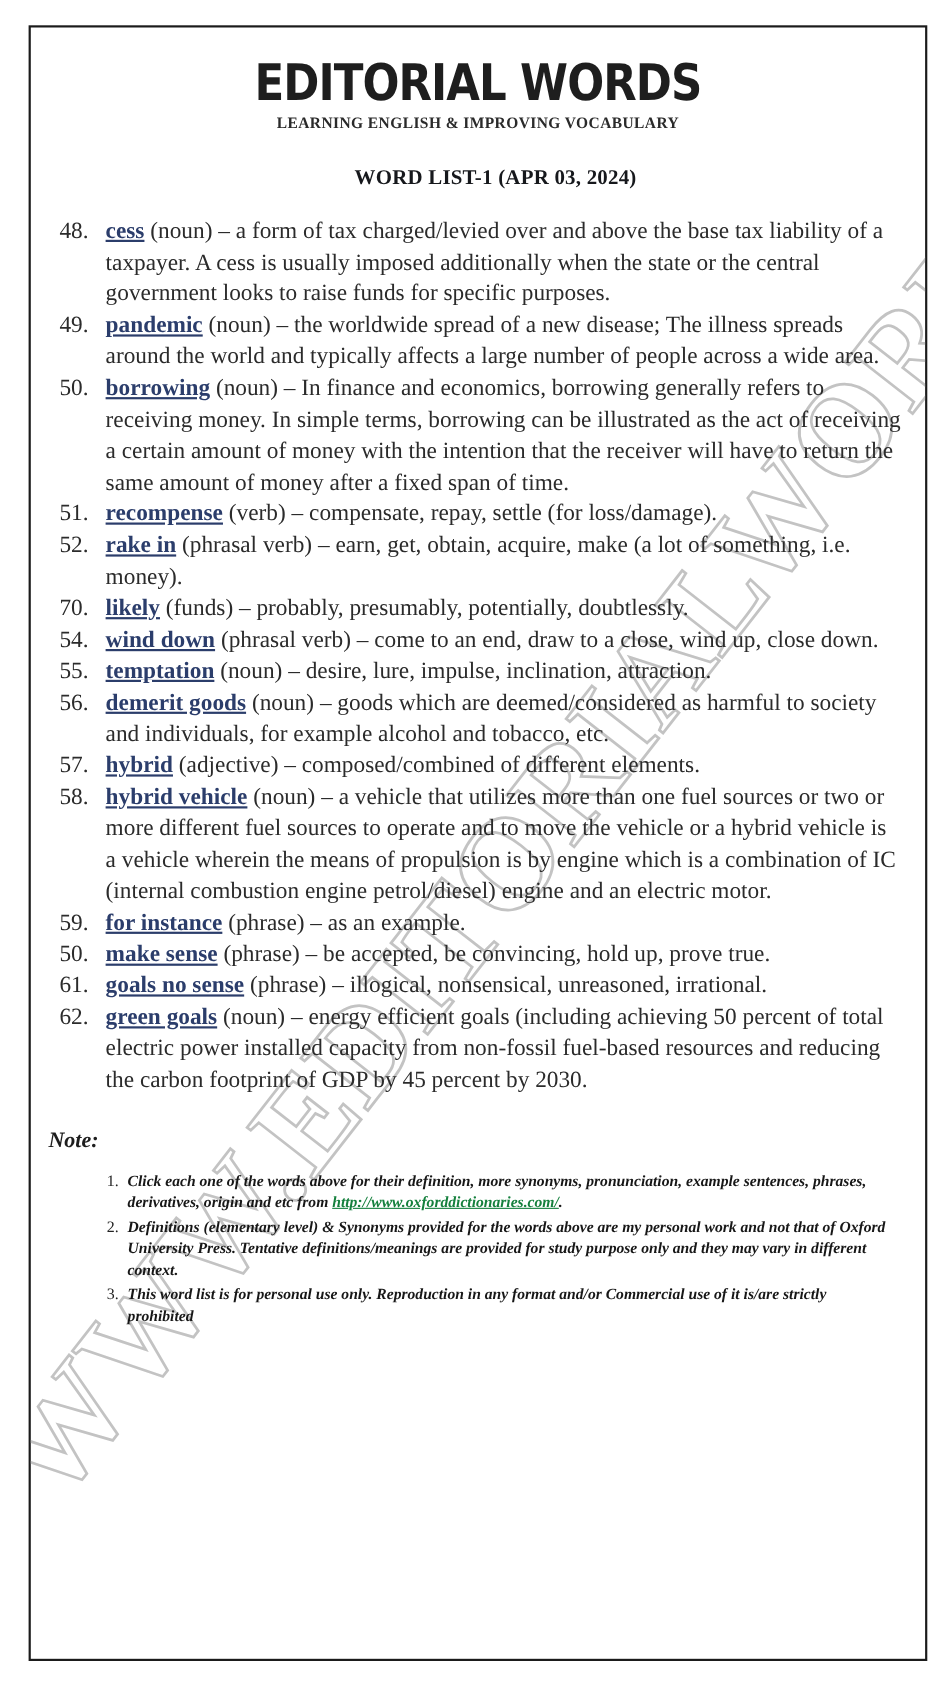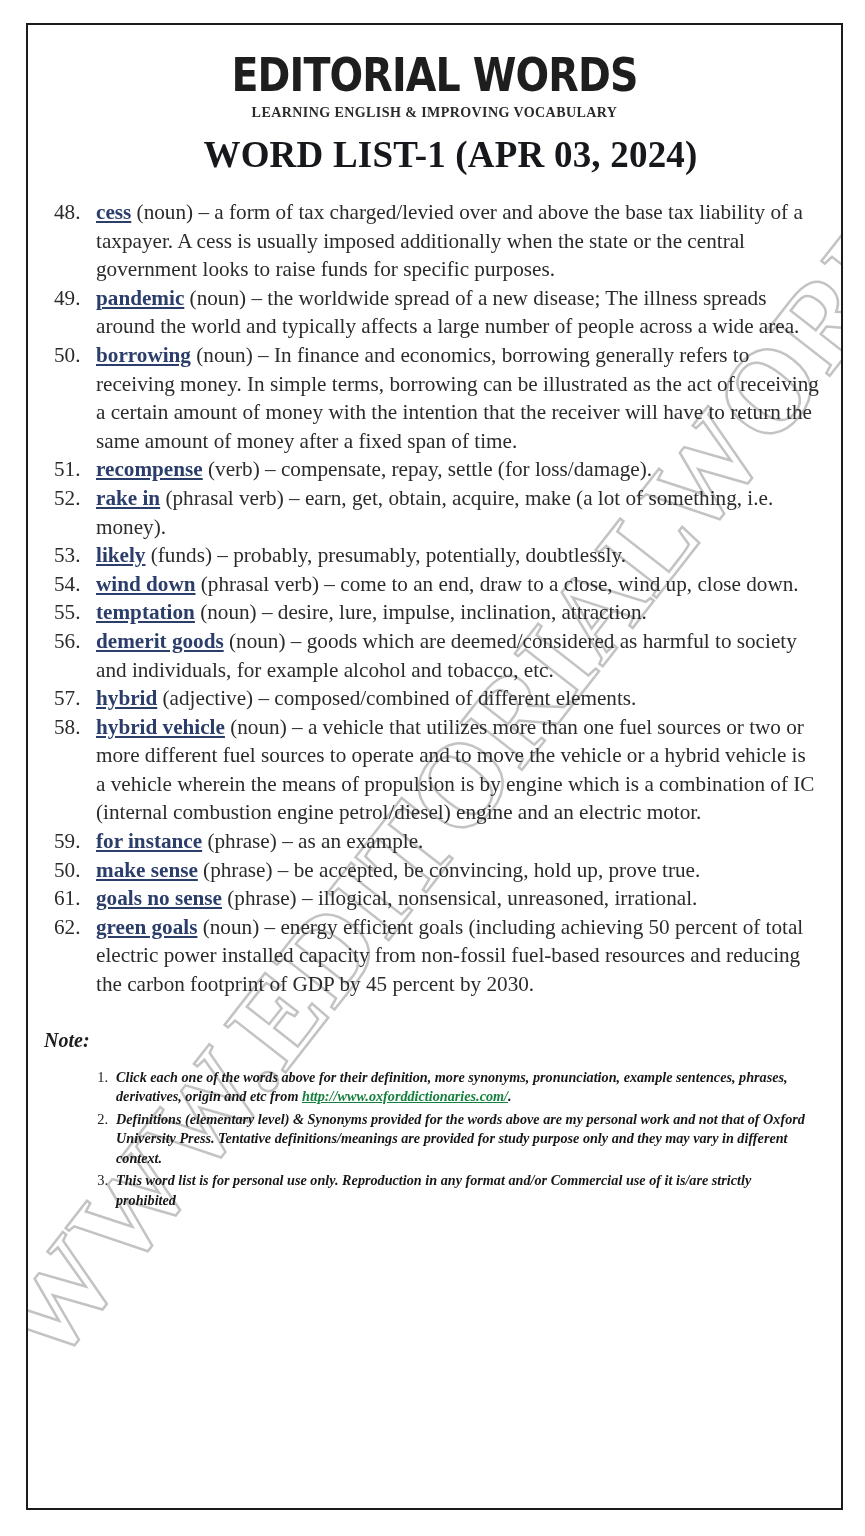--- a/index.html
+++ b/index.html
@@ -81,23 +81,23 @@
     letter-spacing: 0.4px;
     color: #2a2a2a;
     margin-top: 5px;
     transform: scaleX(0.97);
     white-space: nowrap;
   }
   .list-title {
     text-align: center;
     font-family: "Liberation Serif", serif;
     font-weight: 700;
-    font-size: 37px;
+    font-size: 19px;
     color: #16181c;
-    margin-top: 12px;
+    margin-top: 30px;
     letter-spacing: 0.2px;
     padding-left: 32px;
   }
 
   
   ol.wordlist {
     margin: 22px 0 0 0;
     padding: 0 22px 0 68px;
     list-style: none;
     counter-reset: none;
@@ -184,21 +184,21 @@
     </div>
 
     <div class="list-title">WORD LIST-1 (APR 03, 2024)</div>
 
     <ol class="wordlist" id="wordlist">
         <li><span class="num">48.</span><span class="term">cess</span> <span class="def">(noun)</span> <span class="def">– a form of tax charged/levied over and above the base tax liability of a taxpayer. A cess is usually imposed additionally when the state or the central government looks to raise funds for specific purposes.</span></li>
         <li><span class="num">49.</span><span class="term">pandemic</span> <span class="def">(noun)</span> <span class="def">– the worldwide spread of a new disease; The illness spreads around the world and typically affects a large number of people across a wide area.</span></li>
         <li><span class="num">50.</span><span class="term">borrowing</span> <span class="def">(noun)</span> <span class="def">– In finance and economics, borrowing generally refers to receiving money. In simple terms, borrowing can be illustrated as the act of receiving a certain amount of money with the intention that the receiver will have to return the same amount of money after a fixed span of time.</span></li>
         <li><span class="num">51.</span><span class="term">recompense</span> <span class="def">(verb)</span> <span class="def">– compensate, repay, settle (for loss/damage).</span></li>
         <li><span class="num">52.</span><span class="term">rake in</span> <span class="def">(phrasal verb)</span> <span class="def">– earn, get, obtain, acquire, make (a lot of something, i.e. money).</span></li>
-        <li><span class="num">53.</span><span class="term">likely</span> <span class="def">(funds)</span> <span class="def">– probably, presumably, potentially, doubtlessly.</span></li>
+        <li><span class="num">70.</span><span class="term">likely</span> <span class="def">(funds)</span> <span class="def">– probably, presumably, potentially, doubtlessly.</span></li>
         <li><span class="num">54.</span><span class="term">wind down</span> <span class="def">(phrasal verb)</span> <span class="def">– come to an end, draw to a close, wind up, close down.</span></li>
         <li><span class="num">55.</span><span class="term">temptation</span> <span class="def">(noun)</span> <span class="def">– desire, lure, impulse, inclination, attraction.</span></li>
         <li><span class="num">56.</span><span class="term">demerit goods</span> <span class="def">(noun)</span> <span class="def">– goods which are deemed/considered as harmful to society and individuals, for example alcohol and tobacco, etc.</span></li>
         <li><span class="num">57.</span><span class="term">hybrid</span> <span class="def">(adjective)</span> <span class="def">– composed/combined of different elements.</span></li>
         <li><span class="num">58.</span><span class="term">hybrid vehicle</span> <span class="def">(noun)</span> <span class="def">– a vehicle that utilizes more than one fuel sources or two or more different fuel sources to operate and to move the vehicle or a hybrid vehicle is a vehicle wherein the means of propulsion is by engine which is a combination of IC (internal combustion engine petrol/diesel) engine and an electric motor.</span></li>
         <li><span class="num">59.</span><span class="term">for instance</span> <span class="def">(phrase)</span> <span class="def">– as an example.</span></li>
         <li><span class="num">50.</span><span class="term">make sense</span> <span class="def">(phrase)</span> <span class="def">– be accepted, be convincing, hold up, prove true.</span></li>
         <li><span class="num">61.</span><span class="term">goals no sense</span> <span class="def">(phrase)</span> <span class="def">– illogical, nonsensical, unreasoned, irrational.</span></li>
         <li><span class="num">62.</span><span class="term">green goals</span> <span class="def">(noun)</span> <span class="def">– energy efficient goals (including achieving 50 percent of total electric power installed capacity from non-fossil fuel-based resources and reducing the carbon footprint of GDP by 45 percent by 2030.</span></li>
       </ol>

